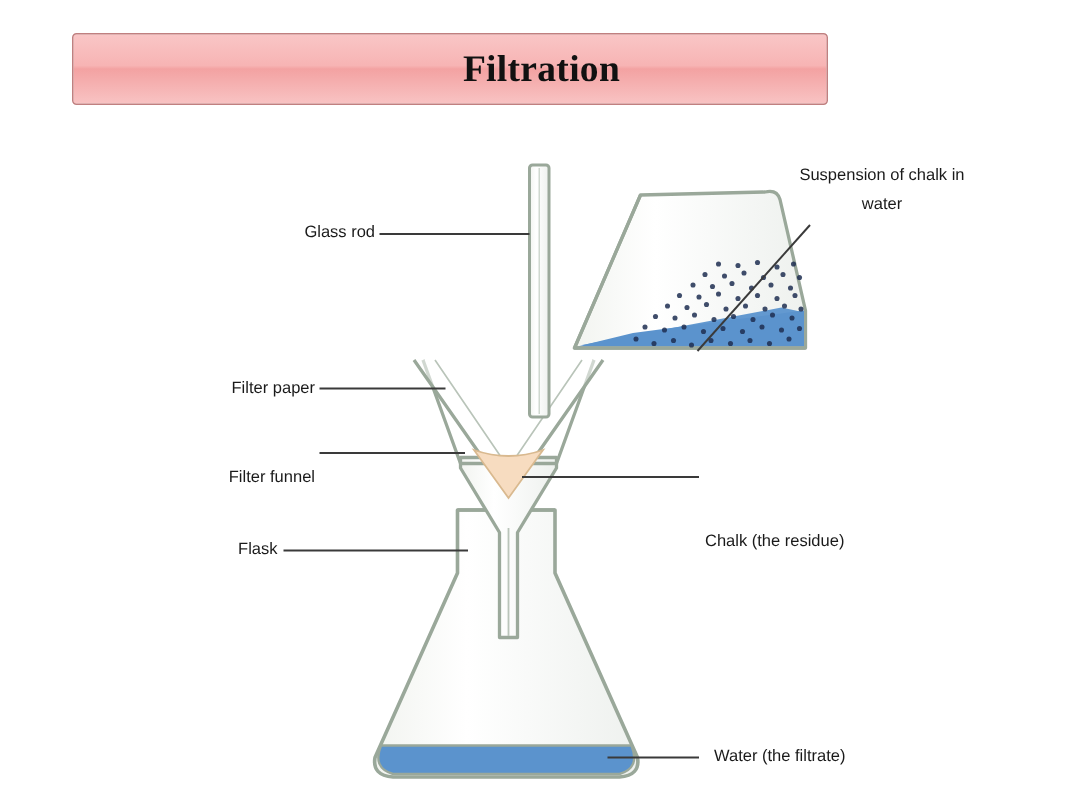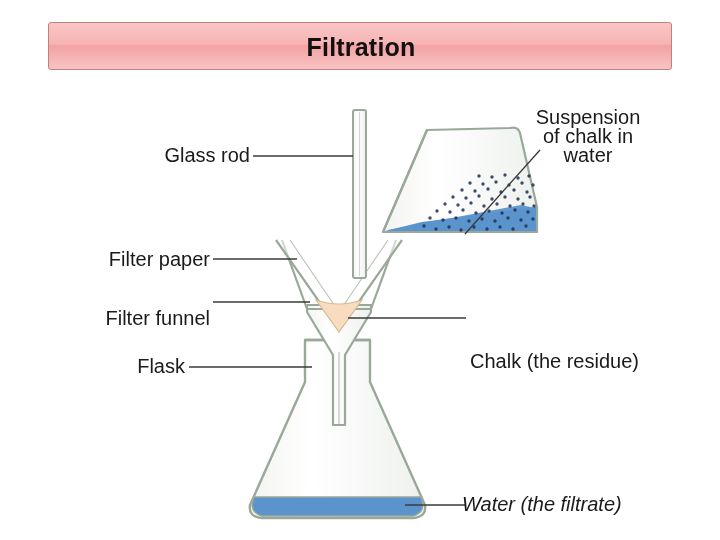--- a/index.html
+++ b/index.html
@@ -16,62 +16,63 @@
   #slide {
     position: relative;
     width: 720px;
     height: 540px;
   }
   
   #title-banner {
     position: absolute;
     left: 48px;
     top: 22px;
-    width: 624px;
+    width: 504px;
     height: 48px;
     border: 1px solid #c08080;
     border-radius: 3px;
     background: linear-gradient(to bottom, #f9c6c6 0%, #f7b4b4 45%, #f3a2a2 50%, #f8c3c3 100%);
     box-sizing: border-box;
+    font-family: Liberation Serif, serif;
   }
   #title-text {
     position: absolute;
     left: 0;
     top: 0;
     width: 624px;
     height: 48px;
     line-height: 48px;
     text-align: center;
     font-size: 25px;
     font-weight: bold;
     color: #111111;
     letter-spacing: 0.2px;
   }
   
   .label {
     position: absolute;
-    font-size: 20px;
+    font-size: 11px;
     color: #1a1a1a;
     white-space: nowrap;
     line-height: 19px;
   }
   .label.right-align {
     text-align: right;
   }
   .label.center-align {
     text-align: center;
     white-space: normal;
   }
   #label-glass-rod     { left: 80px;  top: 146px; width: 170px; }
   #label-filter-paper  { left: 40px;  top: 250px; width: 170px; }
   #label-filter-funnel { left: 40px;  top: 309px; width: 170px; }
   #label-flask         { left: 40px;  top: 357px; width: 145px; }
   #label-suspension    { left: 528px; top: 108px; width: 120px; }
   #label-chalk         { left: 470px; top: 308px; width: 200px; margin-top: 44px; }
-  #label-water         { left: 462px; top: 495px; width: 210px; font-style: italic; }
+  #label-water         { left: 476px; top: 495px; width: 210px; }
 
   
   #drawing {
     position: absolute;
     left: 0;
     top: 0;
   }
 </style>
 </head>
 <body>

